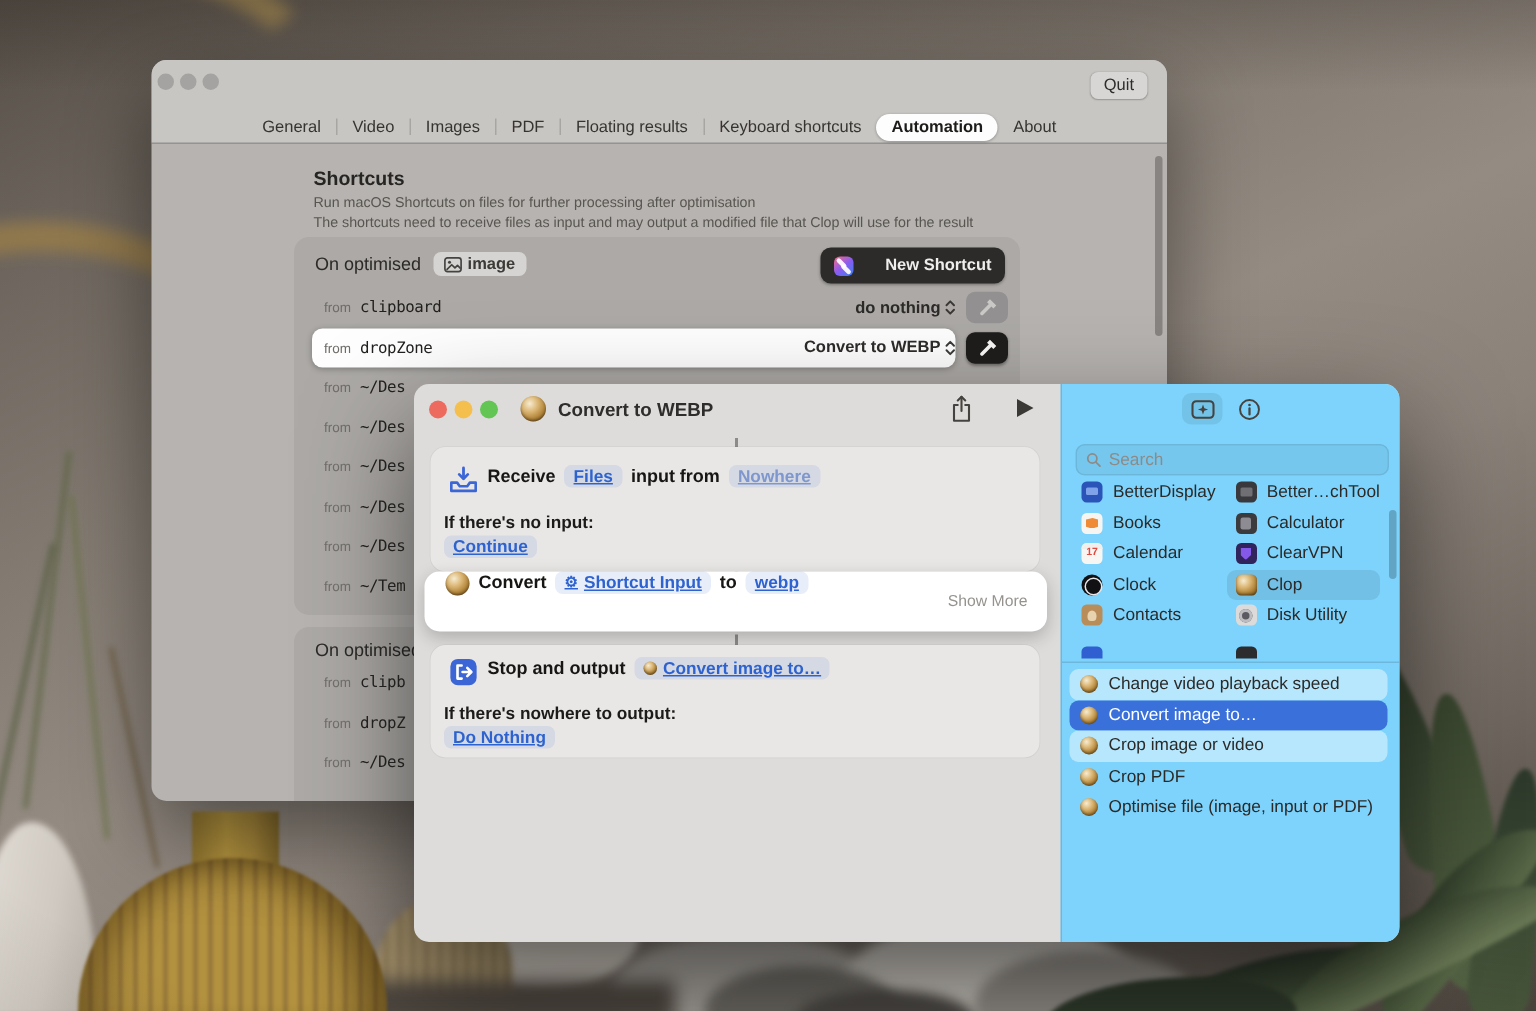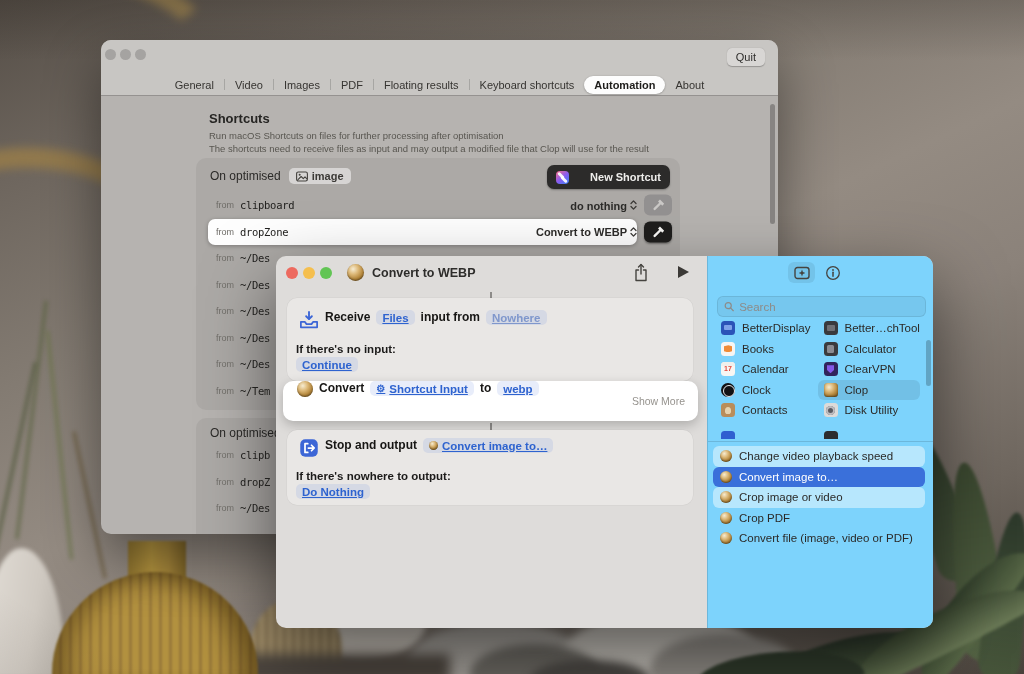--- a/index.html
+++ b/index.html
@@ -478,19 +478,19 @@
         <div class="slrow slrow--striped">
           <span class="clop-ball slicon"></span>
           <span>Crop image or video</span>
         </div>
         <div class="slrow">
           <span class="clop-ball slicon"></span>
           <span>Crop PDF</span>
         </div>
         <div class="slrow">
           <span class="clop-ball slicon"></span>
-          <span>Convert file (image, video or PDF)</span>
+          <span>Optimise file (image, input or PDF)</span>
         </div>
       </div>
     </div>
   </div>
 
 </div>
 
 </body></html>

